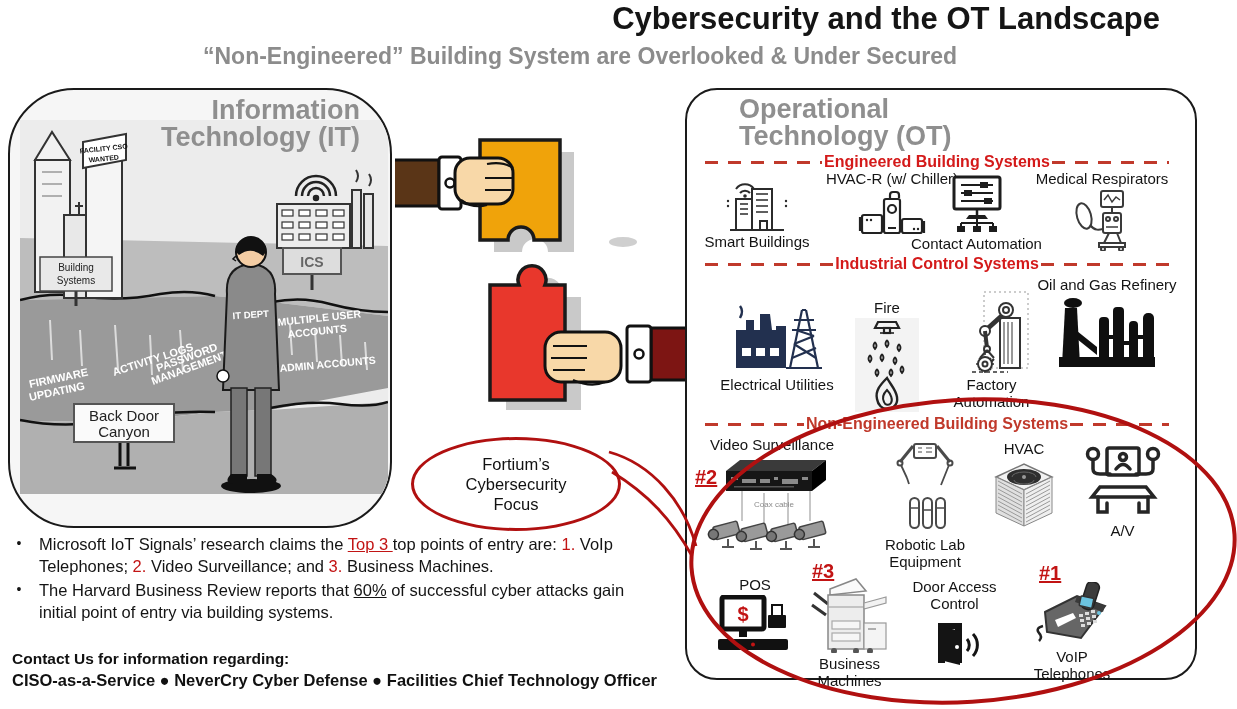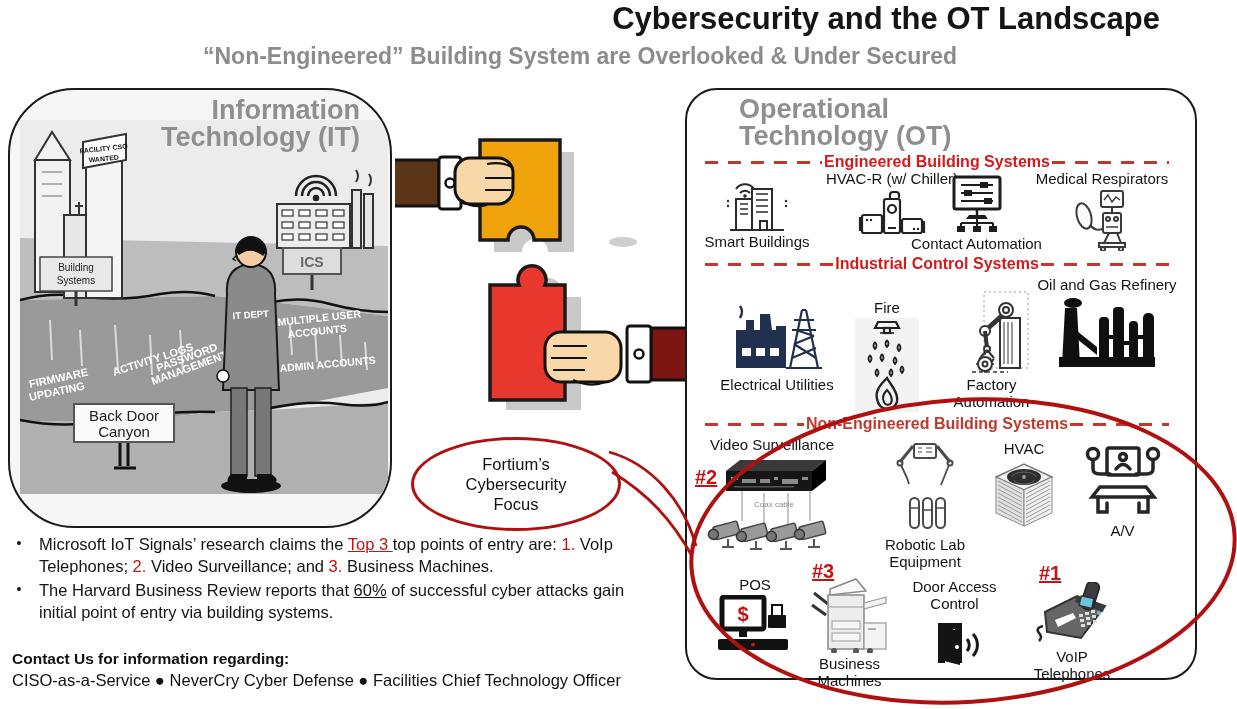--- a/index.html
+++ b/index.html
@@ -33,21 +33,21 @@
   .rank{position:absolute;color:#c21414;font-weight:bold;font-size:20px;text-decoration:underline;z-index:4;}
   .bullets{position:absolute;left:12px;top:534px;width:648px;font-size:16.5px;line-height:1.33;color:#141414;}
   .bullet-row{display:flex;margin-bottom:2px;}
   .bdot{width:14px;margin-right:13px;text-align:center;font-size:14px;}
   .btext{flex:1;}
   .seg-red{color:#c21414;}
   .seg-redu{color:#c21414;text-decoration:underline;}
   .seg-u{text-decoration:underline;}
   .seg-sq{text-decoration-style:wavy;text-decoration-color:#c21414;text-decoration-thickness:1px;}
   .contact1{position:absolute;left:12px;top:650px;font-weight:bold;font-size:15.5px;color:#111;}
-  .contact2{position:absolute;left:12px;top:671px;font-weight:normal;font-size:16.5px;color:#111;}
+  .contact2{position:absolute;left:12px;top:671px;font-weight:bold;font-size:16.5px;color:#111;}
   .overlay{position:absolute;left:0;top:0;pointer-events:none;z-index:6;}
 </style>
 </head>
 <body>
 
 <div class="page">
 
   <div class="title">Cybersecurity and the OT Landscape</div>
   <div class="subtitle">“Non-Engineered” Building System are Overlooked &amp; Under Secured</div>
 

